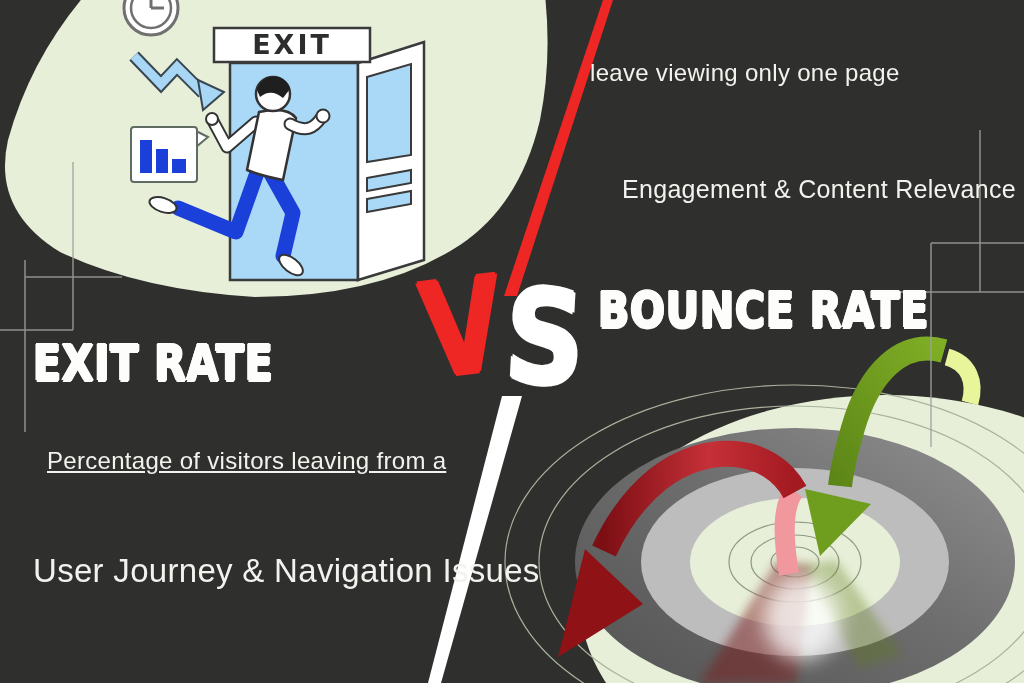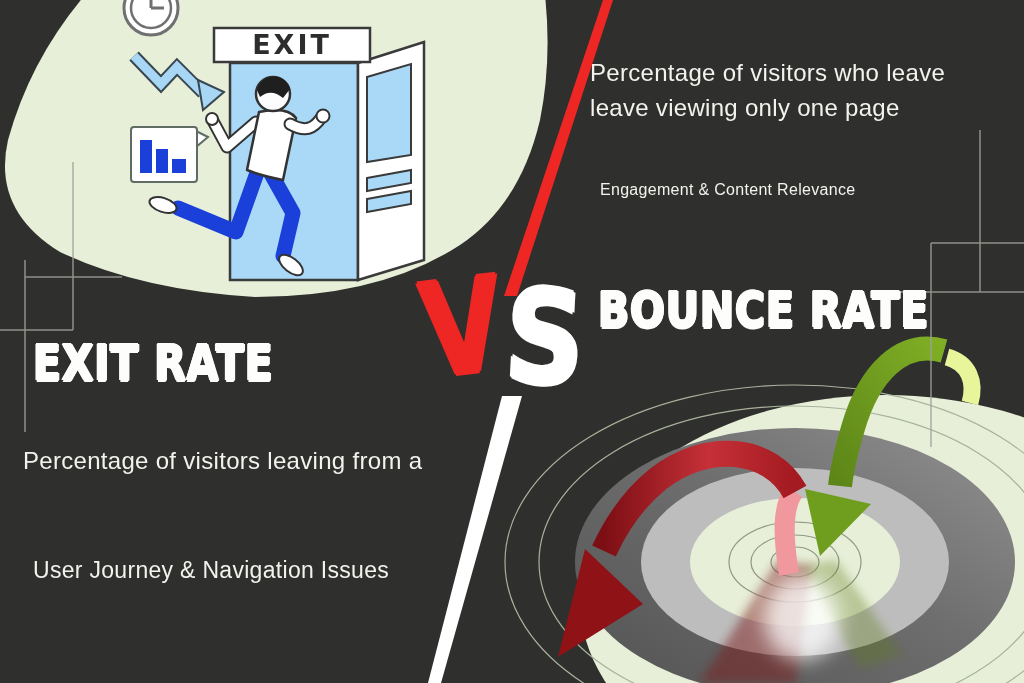--- a/index.html
+++ b/index.html
@@ -11,23 +11,23 @@
   .title{position:absolute;color:#fdfdfb;font-family:"DejaVu Sans",sans-serif;font-weight:bold;
          font-size:50px;white-space:nowrap;transform:scaleX(.82);transform-origin:left bottom;
          letter-spacing:1px;
          text-shadow:1.5px 0 currentColor,-1.5px 0 currentColor,0 1.5px currentColor,
                      0 -1.5px currentColor,1px 1px currentColor,-1px -1px currentColor;}
   .vs-letter{position:absolute;font-family:"DejaVu Sans",sans-serif;font-weight:bold;
          text-shadow:2px 0 currentColor,-2px 0 currentColor,0 2px currentColor,0 -2px currentColor;}
   #vs-v{left:412px;top:252px;font-size:130px;color:#ee2724;transform:rotate(-7deg) scaleX(.8);transform-origin:center;}
   #vs-s{left:498px;top:262px;font-size:130px;color:#ffffff;transform:rotate(3deg) scaleX(.85);transform-origin:center;}
   #bounce-desc{left:590px;top:55px;}
-  #bounce-sec{left:600px;top:172px;font-size:16px;}
-  #exit-desc{left:23px;top:443px;}
-  #exit-sec{left:33px;top:553px;font-size:23px;}
+  #bounce-sec{left:622px;top:172px;font-size:25px;}
+  #exit-desc{left:47px;top:443px;text-decoration:underline;}
+  #exit-sec{left:33px;top:553px;font-size:33px;}
   #exit-title{left:33px;top:334px;}
   #bounce-title{left:598px;top:281px;}
 </style>
 </head>
 <body>
 
 <div id="canvas">
 
 <svg id="art" viewBox="0 0 1024 683">
   <defs>
@@ -155,21 +155,20 @@
   <polygon points="502,396 522,396 441,683 428,683" fill="#ffffff"></polygon>
 </svg>
 
 <div class="title" id="exit-title">EXIT RATE</div>
 <div class="title" id="bounce-title">BOUNCE RATE</div>
 
 <div class="vs-letter" id="vs-v">V</div>
 <div class="vs-letter" id="vs-s">S</div>
 
 <div class="txt" id="bounce-desc">
-  <div>Percentage of visitors who leave</div>
   <div>leave viewing only one page</div>
 </div>
 <div class="txt" id="bounce-sec">Engagement &amp; Content Relevance</div>
 
 <div class="txt" id="exit-desc">
   <div>Percentage of visitors leaving from a</div>
 </div>
 <div class="txt" id="exit-sec">User Journey &amp; Navigation Issues</div>
 
 </div>

